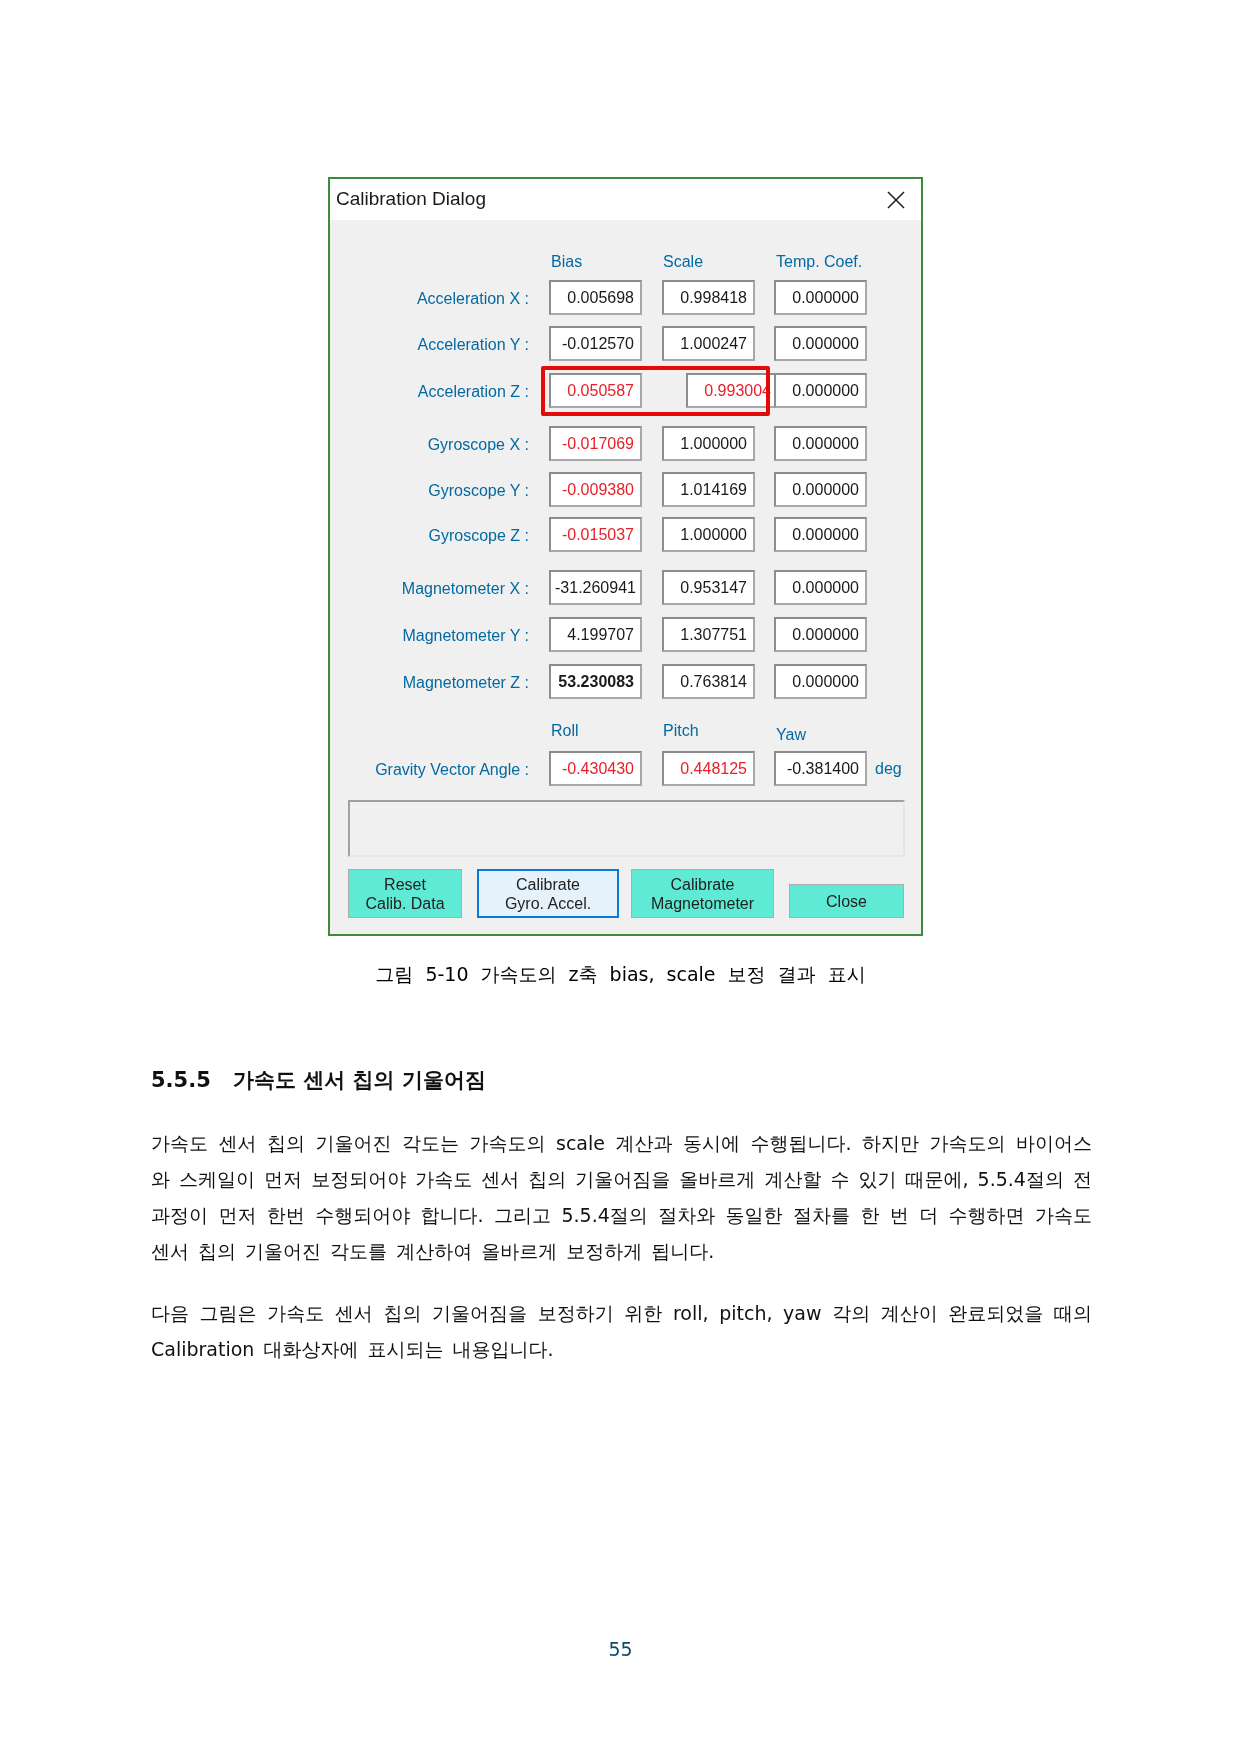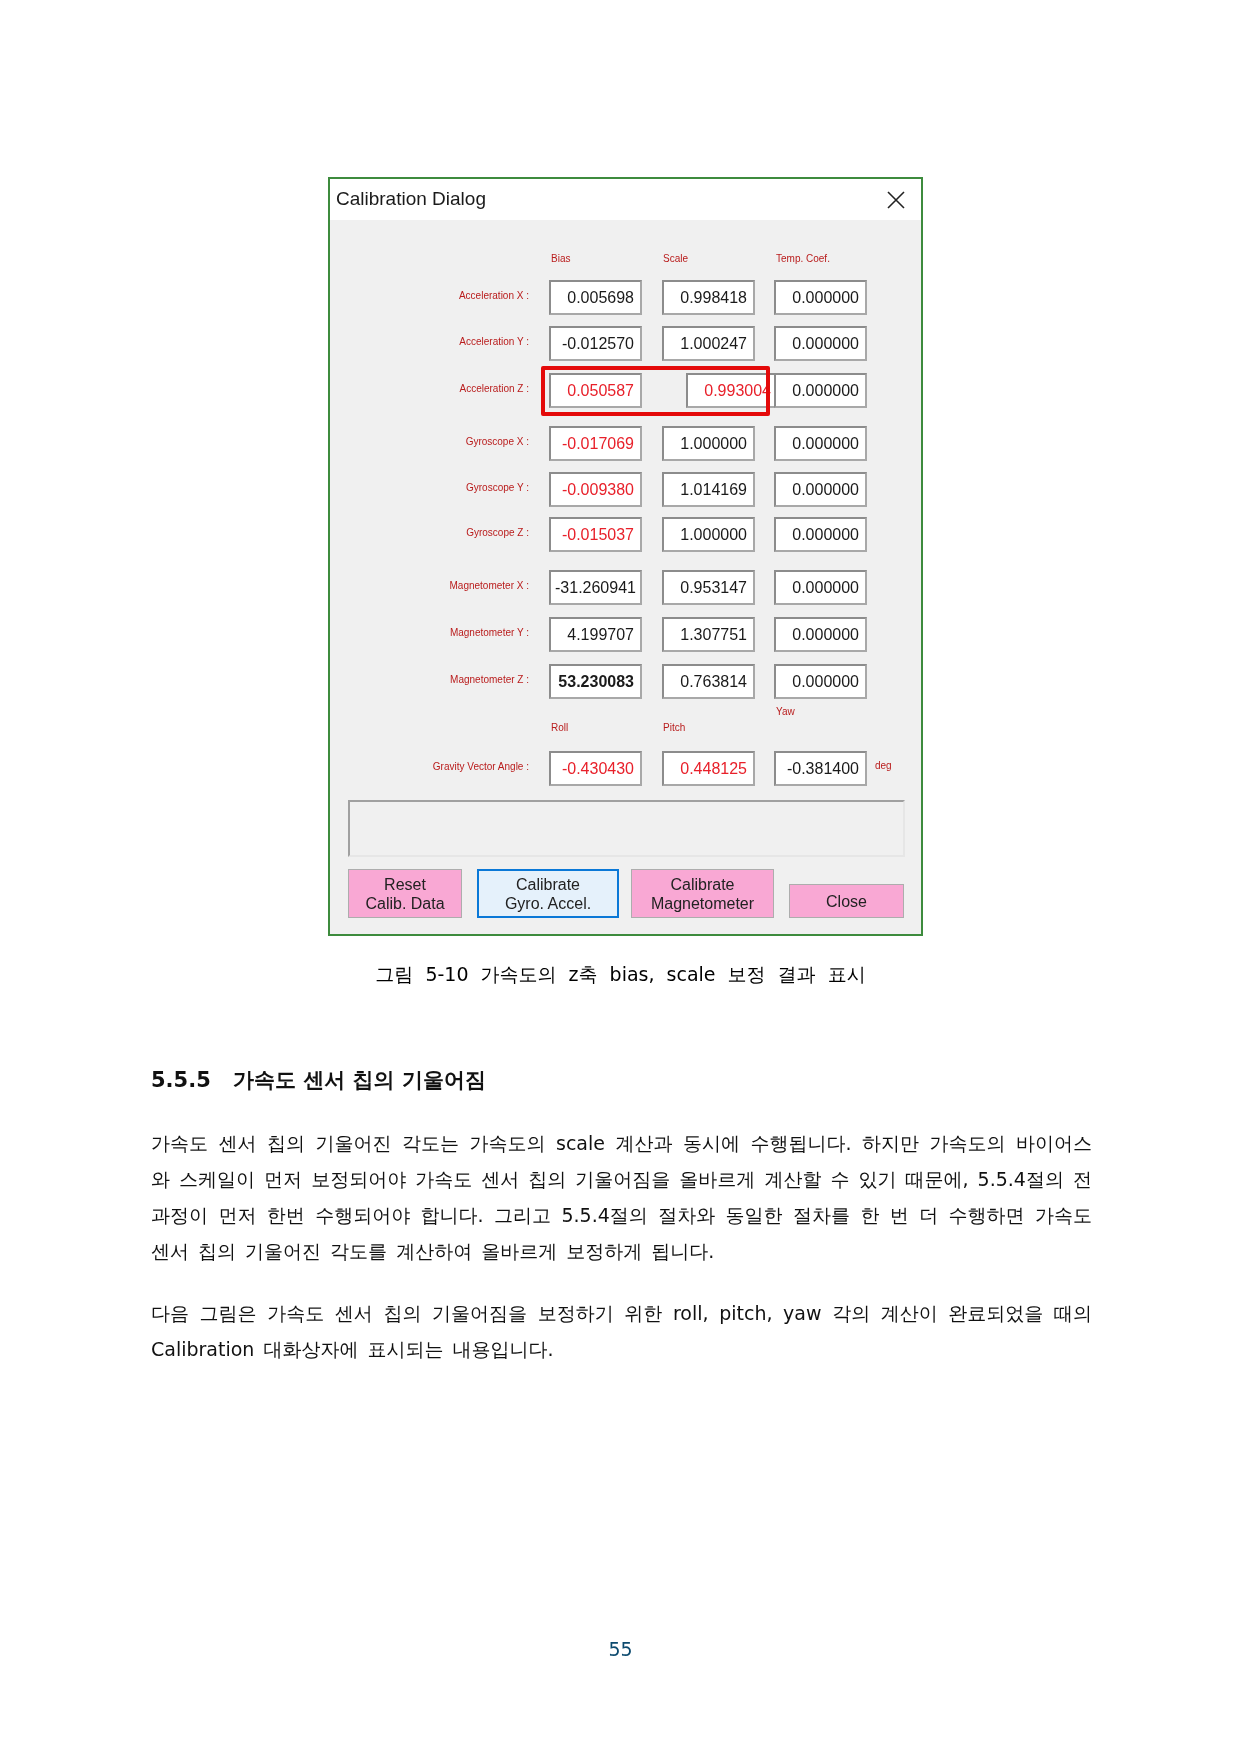--- a/index.html
+++ b/index.html
@@ -14,21 +14,21 @@
     position: absolute; left: 0; top: 0; right: 0; height: 41px; background: #ffffff;
   }
   .title {
     position: absolute; left: 6px; top: 9px; font-family: "Liberation Sans", sans-serif;
     font-size: 19px; color: #1a1a1a;
   }
   .close-x {
     position: absolute; right: 10px; top: 6px; width: 30px; height: 30px;
     display: flex; align-items: center; justify-content: center; cursor: pointer;
   }
-  .ui { font-family: "Liberation Sans", sans-serif; font-size: 10px; color: #b91c1c; }
+  .ui { font-family: "Liberation Sans", sans-serif; font-size: 16px; color: #0369a1; }
   .hdr { position: absolute; top: 74px; }
   .rowlabel { position: absolute; right: 392px; text-align: right; white-space: nowrap; }
   .box {
     position: absolute; width: 93px; height: 35px; background: #fff;
     border: 2px solid #8c8c8c; border-right-color: #a8a8a8; border-bottom-color: #a8a8a8;
     font-family: "Liberation Sans", sans-serif; font-size: 16px;
     text-align: right; padding: 7px 6px 0 2px; white-space: nowrap; overflow: hidden; color: #1a1a1a;
   }
   .box.red { color: #e8202a; }
   .box.left { text-align: left; padding-left: 4px; }
@@ -36,21 +36,21 @@
   .highlight {
     position: absolute; left: 211px; top: 187px; width: 229px; height: 50px;
     border: 4px solid #e40a0a; border-radius: 2px;
   }
   .status {
     position: absolute; left: 18px; top: 621px; width: 557px; height: 57px;
     border: 2px solid #a0a0a0; border-right-color: #e6e6e6; border-bottom-color: #e6e6e6;
     background: #f0f0f0;
   }
   .btn {
-    position: absolute; background: #f9a8d4; border: 1px solid #adadad;
+    position: absolute; background: #5eead4; border: 1px solid #adadad;
     font-family: "Liberation Sans", sans-serif; font-size: 16px; color: #222;
     text-align: center; line-height: 19px; display: flex; flex-direction: column;
     align-items: center; justify-content: center; cursor: pointer;
   }
   .btn.default { border: 2px solid #0a78d7; background: #e5f1fb; }
   .deg { position: absolute; left: 545px; top: 581px; }
 
   .caption {
     position: absolute; left: 0; width: 1241px; top: 962px; text-align: center;
     font-family: "DejaVu Sans", sans-serif; font-size: 19px; color: #000000; word-spacing: 6px;
@@ -130,21 +130,21 @@
   <div class="box col2" style="top:438px;">1.307751</div>
   <div class="box col3" style="top:438px;">0.000000</div>
 
   <span class="ui rowlabel" style="top:495px;">Magnetometer Z :</span>
   <div class="box col1" style="top:485px;font-weight:bold;">53.230083</div>
   <div class="box col2" style="top:485px;">0.763814</div>
   <div class="box col3" style="top:485px;">0.000000</div>
 
   <span class="ui" style="position:absolute; left:221px; top:543px;">Roll</span>
   <span class="ui" style="position:absolute; left:333px; top:543px;">Pitch</span>
-  <span class="ui" style="position:absolute; left:446px; top:527px;">Yaw</span>
+  <span class="ui" style="position:absolute; left:446px; top:547px;">Yaw</span>
 
   <span class="ui rowlabel" style="top:582px;">Gravity Vector Angle :</span>
   <div class="box col1 red" style="top:572px;">-0.430430</div>
   <div class="box col2 red" style="top:572px;">0.448125</div>
   <div class="box col3" style="top:572px;">-0.381400</div>
   <span class="ui deg">deg</span>
 
   <div class="status"></div>
 
   <div class="btn" style="left:18px; top:690px; width:114px; height:49px;">

